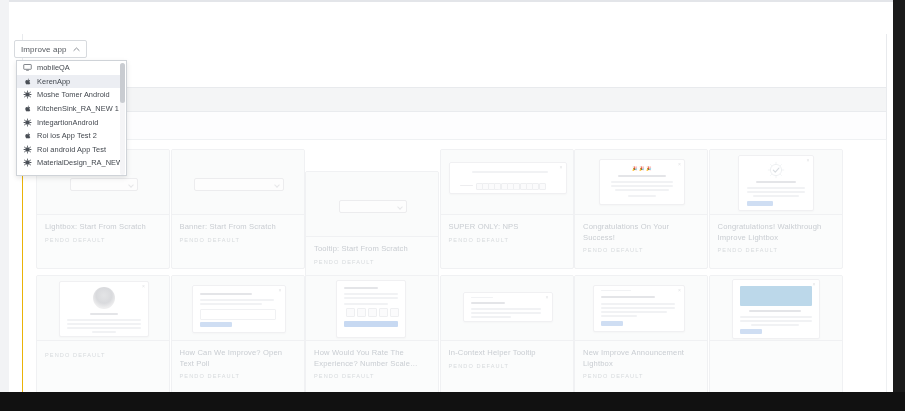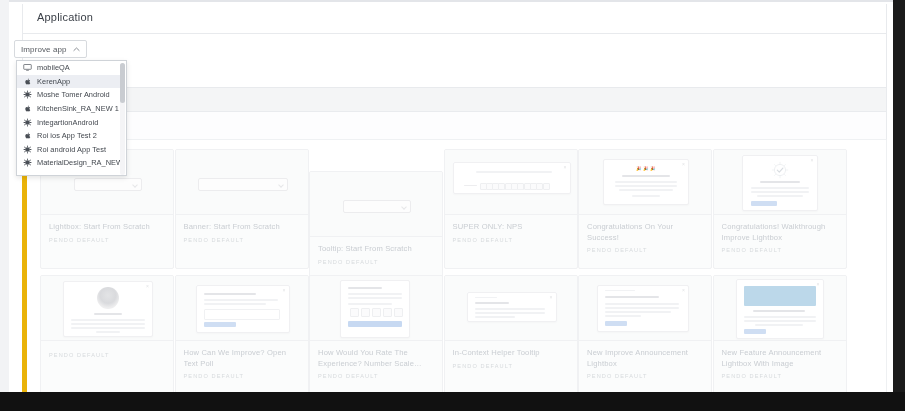--- a/index.html
+++ b/index.html
@@ -80,21 +80,21 @@
     position:absolute;left:22px;top:88px;width:865px;height:24px;
     background:#f4f5f6;border:1px solid #e9ebee;border-top:none;box-sizing:border-box;
   }
   .band-white{
     position:absolute;left:22px;top:112px;width:865px;height:28px;
     background:#fdfdfe;border-left:1px solid #e9ebee;border-right:1px solid #e9ebee;
     border-bottom:1px solid #eff1f3;box-sizing:border-box;
   }
   .cards-region{
     position:absolute;left:22px;top:140px;width:865px;height:252px;
-    background:#ffffff;border-left:5px solid #eab308;border-right:1px solid #eef0f2;
+    background:#ffffff;border-left:1px solid #eab308;border-right:1px solid #eef0f2;
     box-sizing:border-box;
   }
 
   
   .grid{position:absolute;left:0;top:3px;width:865px;}
   .card{
     position:absolute;width:134px;height:120px;
     background:#fbfcfc;border:1px solid #f0f1f3;border-radius:2px;
     box-sizing:border-box;overflow:hidden;cursor:pointer;
   }
@@ -143,23 +143,20 @@
   .pv-strike{position:absolute;height:1.4px;background:#ededef;border-radius:1px;}
 </style>
 </head>
 <body>
 
 <div class="app-frame">
 
   <div class="top-hairline"></div>
   <div class="left-gutter"></div>
 
-  <div class="panel-application">
-    <div class="title">Application</div>
-  </div>
 
   <div class="panel-select"></div>
 
   <div class="select-app-btn">
     <span class="lbl">Improve app</span>
     <span class="chev">
       <svg viewBox="0 0 8 8" width="7" height="7">
           <path d="M1 5.2 L4 2.3 L7 5.2" fill="none" stroke="#6b7078" stroke-width="0.9" stroke-linecap="round" stroke-linejoin="round"></path>
         </svg>
     </span>
@@ -486,23 +483,19 @@
               <span class="pv-x">×</span>
               <div class="pv-imgblock" style="left:7px;top:6px;width:72px;height:20px"></div>
               <div class="pv-title" style="left:16px;top:30px;width:52px"></div>
               <div class="pv-line" style="left:7px;top:36px;width:72px"></div>
               <div class="pv-line" style="left:7px;top:40px;width:72px"></div>
               <div class="pv-line" style="left:18px;top:44px;width:48px"></div>
               <div class="pv-btn" style="left:7px;top:49px;width:22px"></div>
             </div>
           </div>
           <div class="divider"></div>
-          <div class="meta">
-            <div class="cname">New Feature Announcement Lightbox With Image</div>
-            <div class="ctag">PENDO DEFAULT</div>
-          </div>
         </div>
       </div>
   </div>
 
   <div class="right-gutter"></div>
   <div class="bottom-bar"></div>
 </div>
 
 </body></html>

